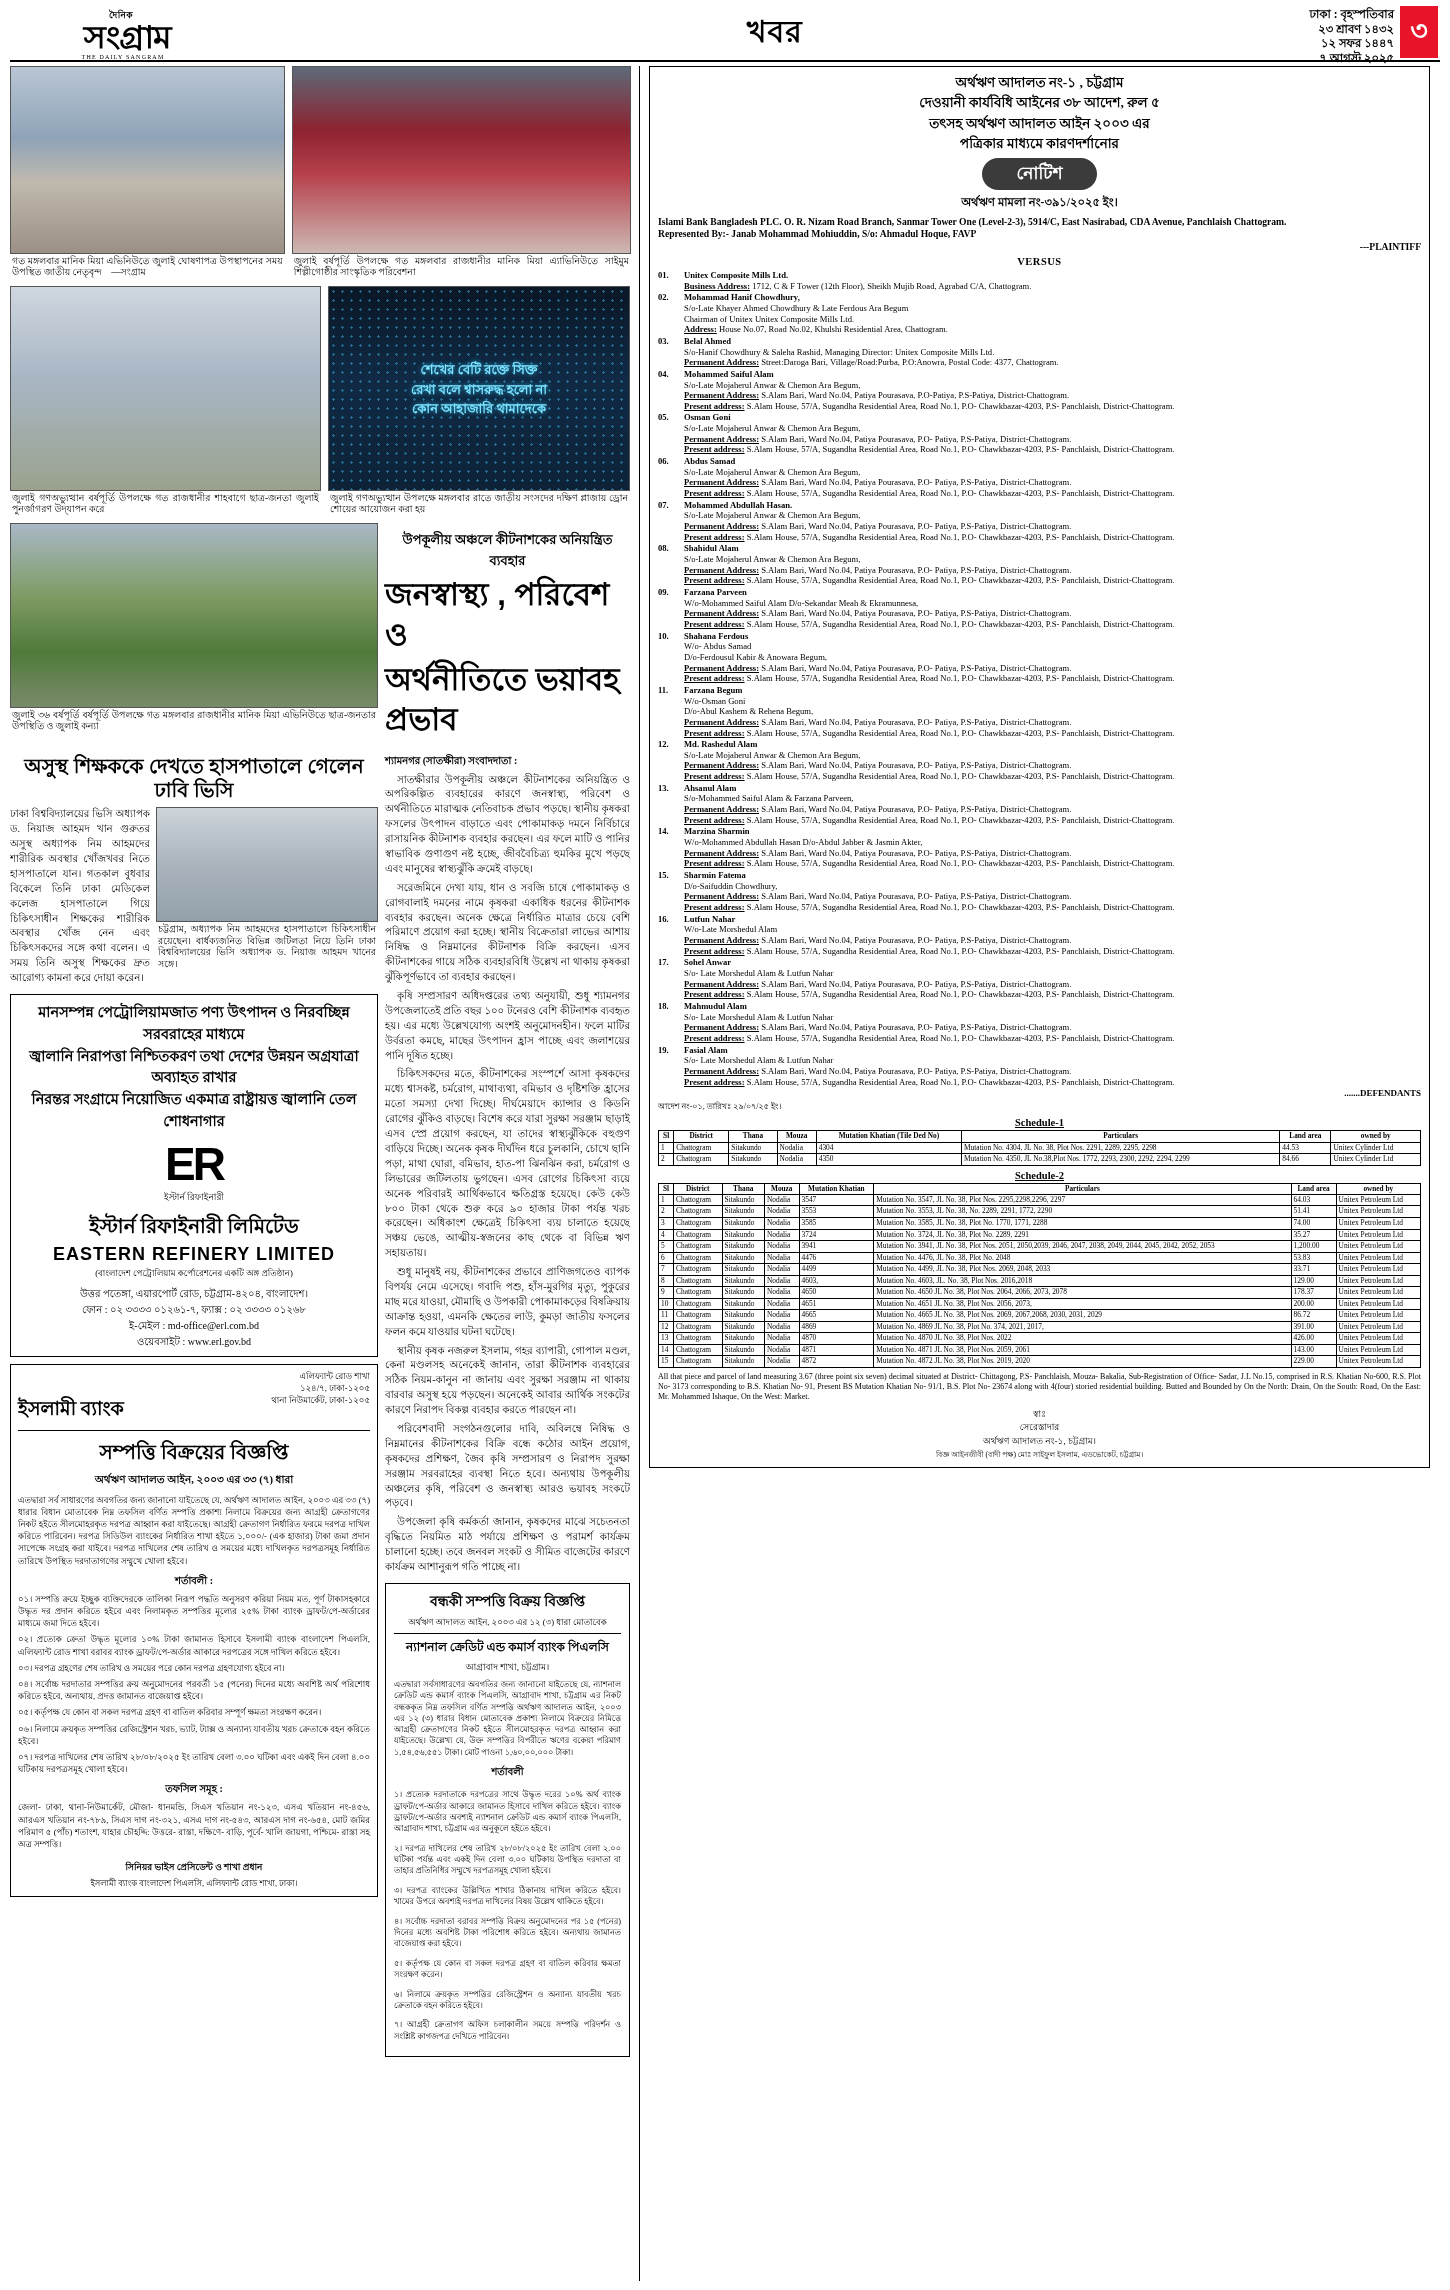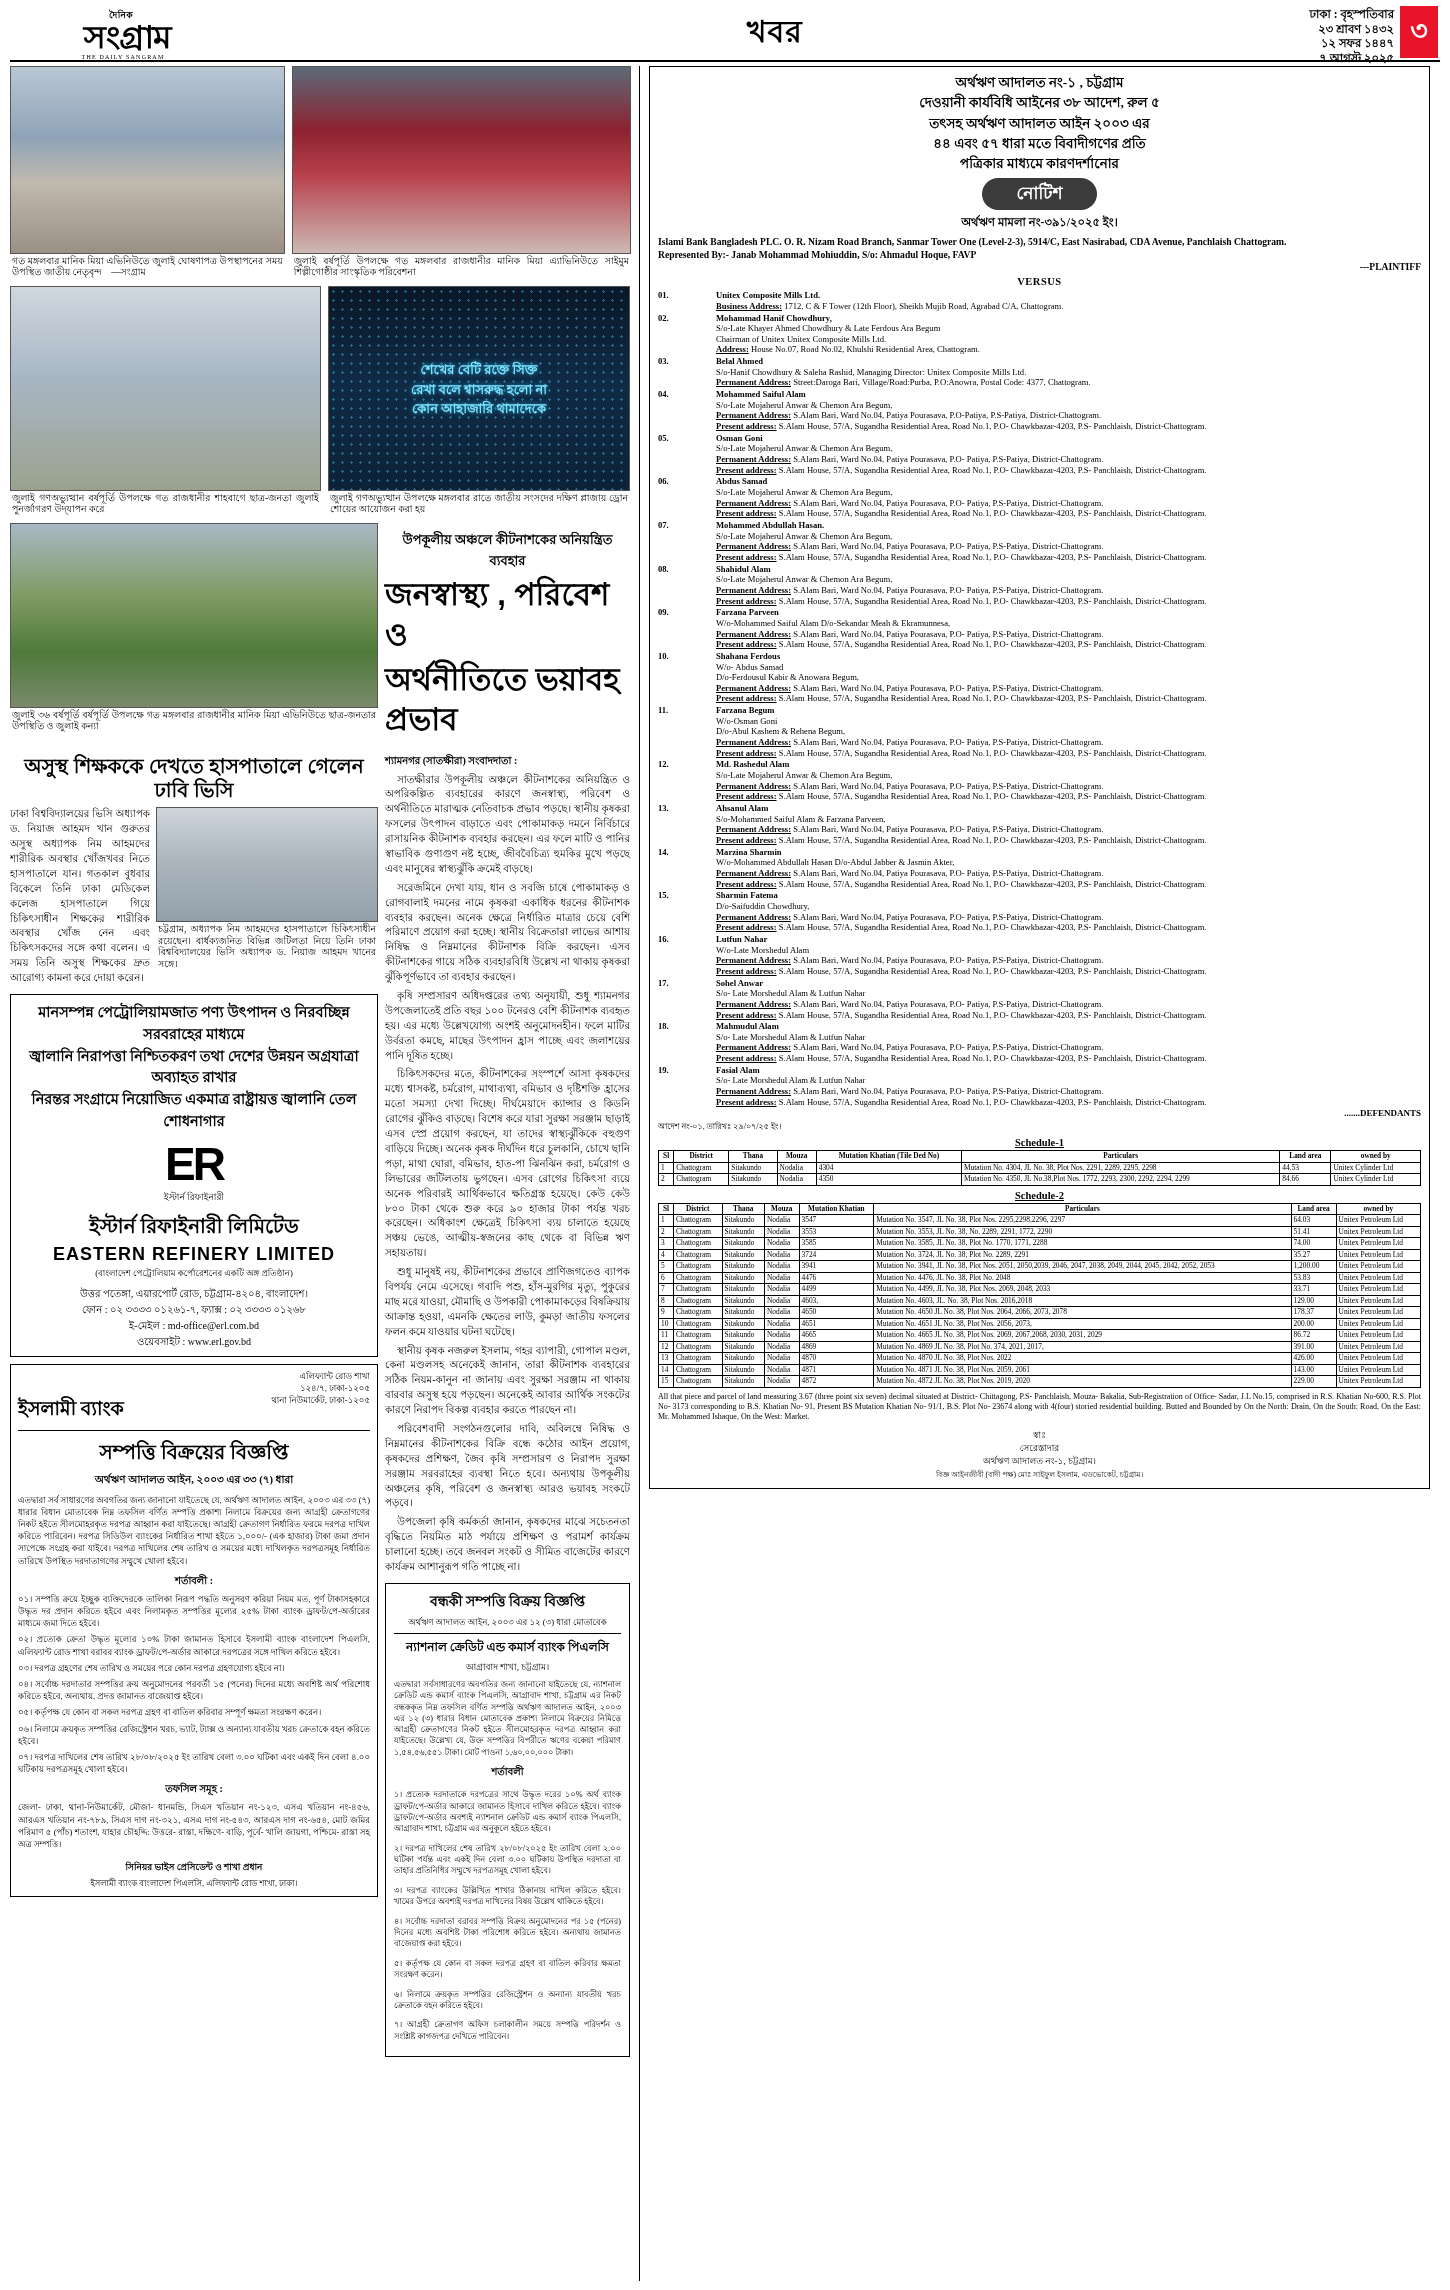--- a/index.html
+++ b/index.html
@@ -102,21 +102,21 @@
   .notice-box { border:1.5px solid #000; padding:6px 8px 7px; }
   .nb-head { text-align:center; font-size:13.5px; line-height:1.5; font-weight:bold; }
   .pill {
     display:inline-block; background:#3b3b3b; color:#fff; border-radius:16px;
     padding:2px 34px; font-size:17px; font-weight:bold; margin:4px 0 2px;
   }
   .case-no { text-align:center; font-size:11.5px; font-weight:bold; margin:2px 0 3px; }
   .plaintiff-line { font-size:9.6px; font-weight:bold; line-height:1.3; }
   .right-al { text-align:right; font-weight:bold; }
   .versus { text-align:center; font-weight:bold; font-size:10.5px; margin:4px 0 3px; letter-spacing:.5px; }
-  .def { display:flex; font-size:8.6px; line-height:1.24; margin-bottom:1px;gap:32px; }
+  .def { display:flex; font-size:8.6px; line-height:1.24; margin-bottom:1px; }
   .def .num { width:26px; flex:0 0 26px; font-weight:bold; }
   .def .bd { flex:1; }
   .def .nm { font-weight:bold; }
   .u { text-decoration:underline; font-weight:bold; }
 
   
   .sched-title { text-align:center; font-weight:bold; font-size:10.5px; margin:4px 0 2px;text-decoration:underline; }
   table.sched { width:100%; border-collapse:collapse; font-size:7.4px; line-height:1.15; }
   table.sched th, table.sched td { border:.8px solid #000; padding:1px 2px; vertical-align:top; }
   table.sched th { font-weight:bold; text-align:center; font-size:7.3px; }
@@ -294,21 +294,20 @@
       </div>
     </div>
 
     <div class="right-col">
       <div class="notice-box">
 
         <div class="nb-head">
           <div>অর্থঋণ আদালত নং-১ , চট্টগ্রাম</div>
           <div>দেওয়ানী কার্যবিধি আইনের ৩৮ আদেশ, রুল ৫</div>
           <div>তৎসহ অর্থঋণ আদালত আইন ২০০৩ এর</div>
-          <div>৪৪ এবং ৫৭ ধারা মতে বিবাদীগণের প্রতি</div>
           <div>পত্রিকার মাধ্যমে কারণদর্শানোর</div>
         </div>
         <div class="center">
           <span class="pill">নোটিশ</span>
         </div>
         <div class="case-no">অর্থঋণ মামলা নং-৩৯১/২০২৫ ইং।</div>
 
         <div class="plaintiff-line">Islami Bank Bangladesh PLC. O. R. Nizam Road Branch, Sanmar Tower One (Level-2-3), 5914/C, East Nasirabad, CDA Avenue, Panchlaish Chattogram.</div>
         <div class="plaintiff-line">Represented By:- Janab Mohammad Mohiuddin, S/o: Ahmadul Hoque, FAVP</div>
         <div class="right-al" style="font-size:9.6px">---PLAINTIFF</div>

